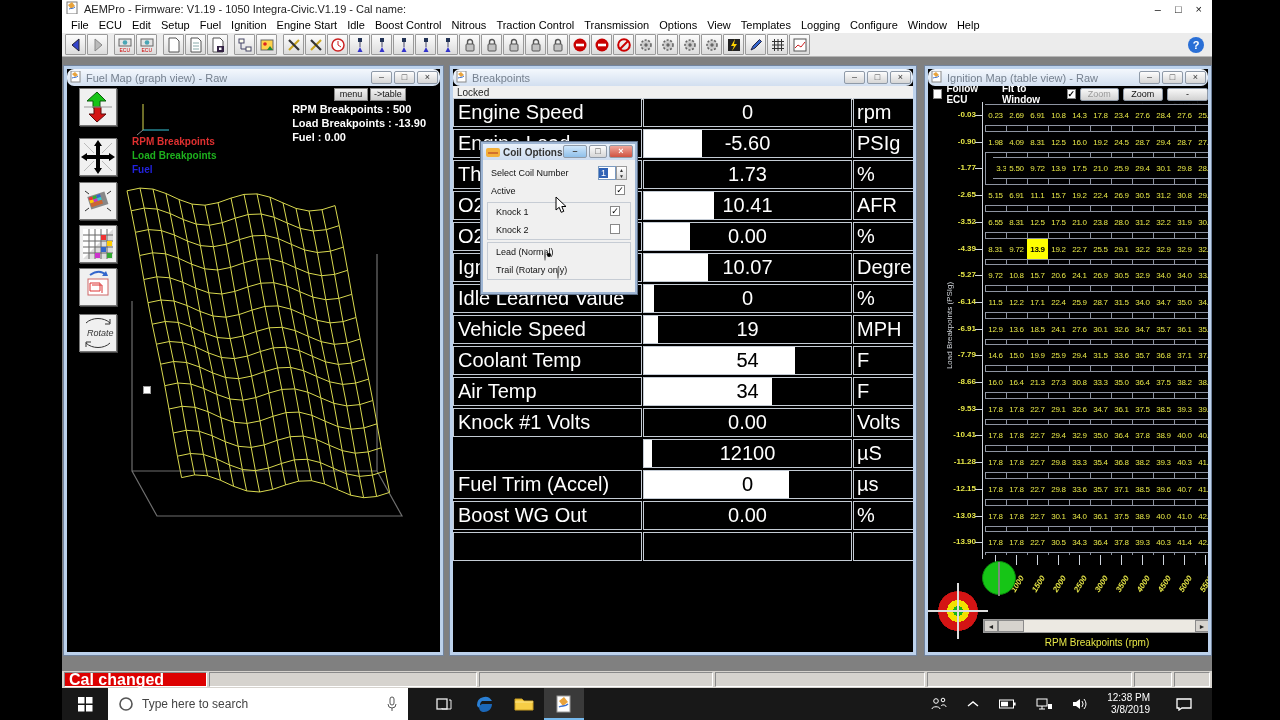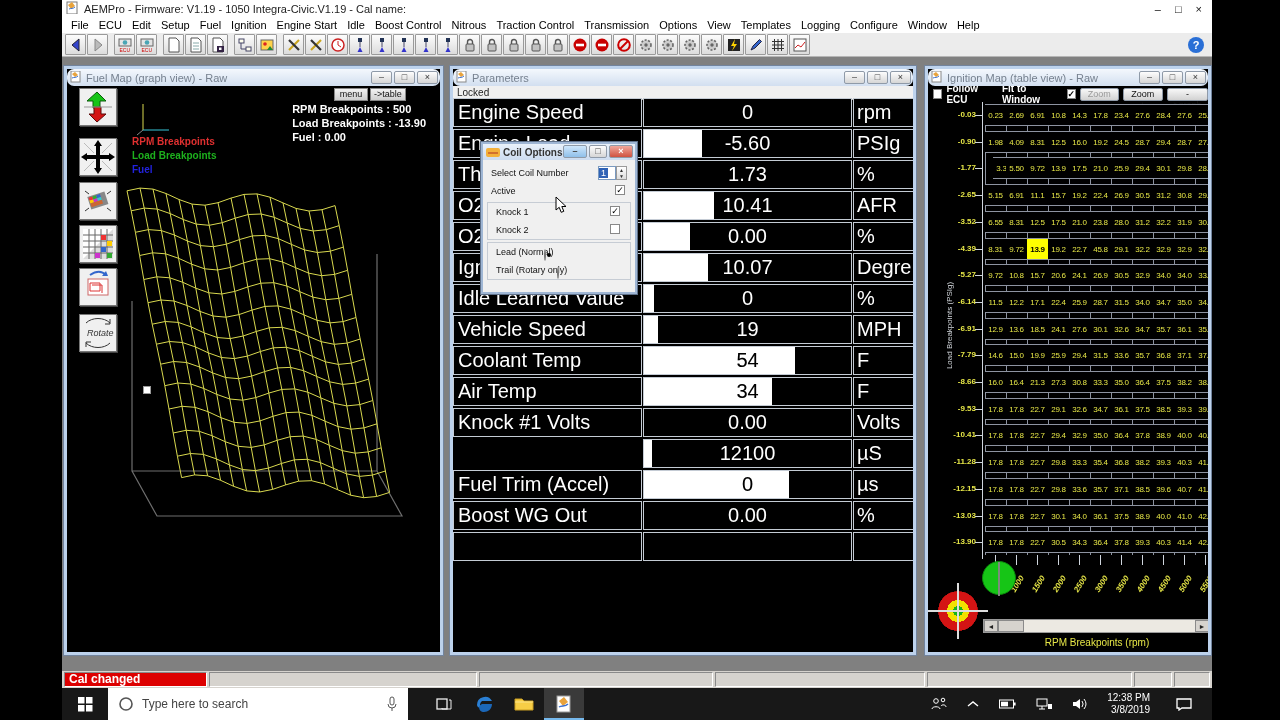--- a/index.html
+++ b/index.html
@@ -19,21 +19,21 @@
     display:flex;align-items:center;padding-left:3px;border-bottom:1px solid #b5b5b5;}
   .tbtn{width:21px;height:21px;border:1px solid #9a9a9a;background:linear-gradient(#fcfcfc,#dcdcdc);
     margin-right:1px;display:flex;align-items:center;justify-content:center;border-radius:1px;}
   .tsep{width:5px;height:21px;}
   #help-btn{margin-left:auto;margin-right:8px;width:16px;height:16px;border-radius:50%;
     background:#2a6fd6;color:#fff;font-size:11px;font-weight:bold;text-align:center;line-height:16px;}
   #mdi{position:absolute;left:0;top:57px;width:100%;height:614px;background:#808080;overflow:hidden;}
   #statusbar{position:absolute;left:0;top:671px;width:100%;height:17px;background:#d6d3ce;
     display:flex;align-items:stretch;gap:2px;padding:1px 2px;}
   .sseg{border:1px solid;border-color:#8a8a8a #fff #fff #8a8a8a;background:#d6d3ce;height:100%;}
-  .sseg.alert{background:#dd0000;color:#fff;font-size:12px;line-height:13px;padding-left:4px;font-weight:bold;}
+  .sseg.alert{background:#dd0000;color:#fff;font-size:16px;line-height:13px;padding-left:4px;font-weight:bold;}
   
   .win{position:absolute;background:#000;border:3px solid #bdd2ec;outline:1px solid #72849e;}
   .wtitle{height:17px;background:linear-gradient(#f4f8fd,#d2dff0);display:flex;align-items:center;
     font-size:11px;color:#76818f;padding-left:3px;position:relative;border-radius:7px;}
   .wtitle .wicon{margin-right:4px;}
   .capbtns{position:absolute;right:2px;top:2px;display:flex;gap:2px;}
   .capbtn{width:21px;height:13px;border:1px solid #8f9aa8;border-radius:2px;
     background:linear-gradient(#fdfdfd,#d6d6d6);font-size:9px;line-height:11px;text-align:center;color:#444;}
   .capbtn.close{color:#333;}
   .capbtn.red{background:linear-gradient(#f0a79c,#cf5240);color:#fff;font-weight:bold;}
@@ -503,21 +503,21 @@
 
     <div class="win" id="param-win" style="left:388px;top:9px;width:466px;height:589px;z-index:20;">
       <div class="wtitle">
         <span class="wicon">
           <svg width="12" height="12">
               <rect x="1" y="0" width="9" height="11" fill="#fff" stroke="#888"></rect>
               <path d="M2 3l3-2 3 3-3 2z" fill="#e8a33d"></path>
               <path d="M2 7c2-1 4 0 6-2" stroke="#3a6fd0" fill="none"></path>
             </svg>
         </span>
-        <span>Parameters</span>
+        <span>Breakpoints</span>
         <span class="capbtns">
           <span class="capbtn">–</span>
           <span class="capbtn">□</span>
           <span class="capbtn close">×</span>
         </span>
       </div>
       <div class="wclient">
         <div id="locked-bar">Locked</div>
         <div id="param-rows" style="position:absolute;left:0;top:14px;right:0;bottom:0;background:#000;">
             <div class="prow" style="top: -2px; border-radius: 12px;">
@@ -742,21 +742,21 @@
             <div class="icell" style="left: 225px; top: 124.8px; width: 21px;">32.2</div>
             <div class="icell" style="left: 246px; top: 124.8px; width: 21px;">31.9</div>
             <div class="icell" style="left: 267px; top: 124.8px; width: 21px;">30.8</div>
             <div class="ilab" style="left: 8px; top: 157.5px;">-4.39</div>
             <div class="tick" style="left: 47px; top: 162.5px; width: 7px; height: 1px;"></div>
             <div class="icell" style="left: 57px; top: 151.5px; width: 21px;">8.31</div>
             <div class="icell" style="left: 78px; top: 151.5px; width: 21px;">9.72</div>
             <div class="icell hl" style="left: 99px; top: 151.5px; width: 21px;">13.9</div>
             <div class="icell" style="left: 120px; top: 151.5px; width: 21px;">19.2</div>
             <div class="icell" style="left: 141px; top: 151.5px; width: 21px;">22.7</div>
-            <div class="icell" style="left: 162px; top: 151.5px; width: 21px;">45.8</div>
+            <div class="icell" style="left: 162px; top: 151.5px; width: 21px;">25.5</div>
             <div class="icell" style="left: 183px; top: 151.5px; width: 21px;">29.1</div>
             <div class="icell" style="left: 204px; top: 151.5px; width: 21px;">32.2</div>
             <div class="icell" style="left: 225px; top: 151.5px; width: 21px;">32.9</div>
             <div class="icell" style="left: 246px; top: 151.5px; width: 21px;">32.9</div>
             <div class="icell" style="left: 267px; top: 151.5px; width: 21px;">32.2</div>
             <div class="ilab" style="left: 8px; top: 184.2px;">-5.27</div>
             <div class="tick" style="left: 47px; top: 189.2px; width: 7px; height: 1px;"></div>
             <div class="icell" style="left: 57px; top: 178.2px; width: 21px;">9.72</div>
             <div class="icell" style="left: 78px; top: 178.2px; width: 21px;">10.8</div>
             <div class="icell" style="left: 99px; top: 178.2px; width: 21px;">15.7</div>

